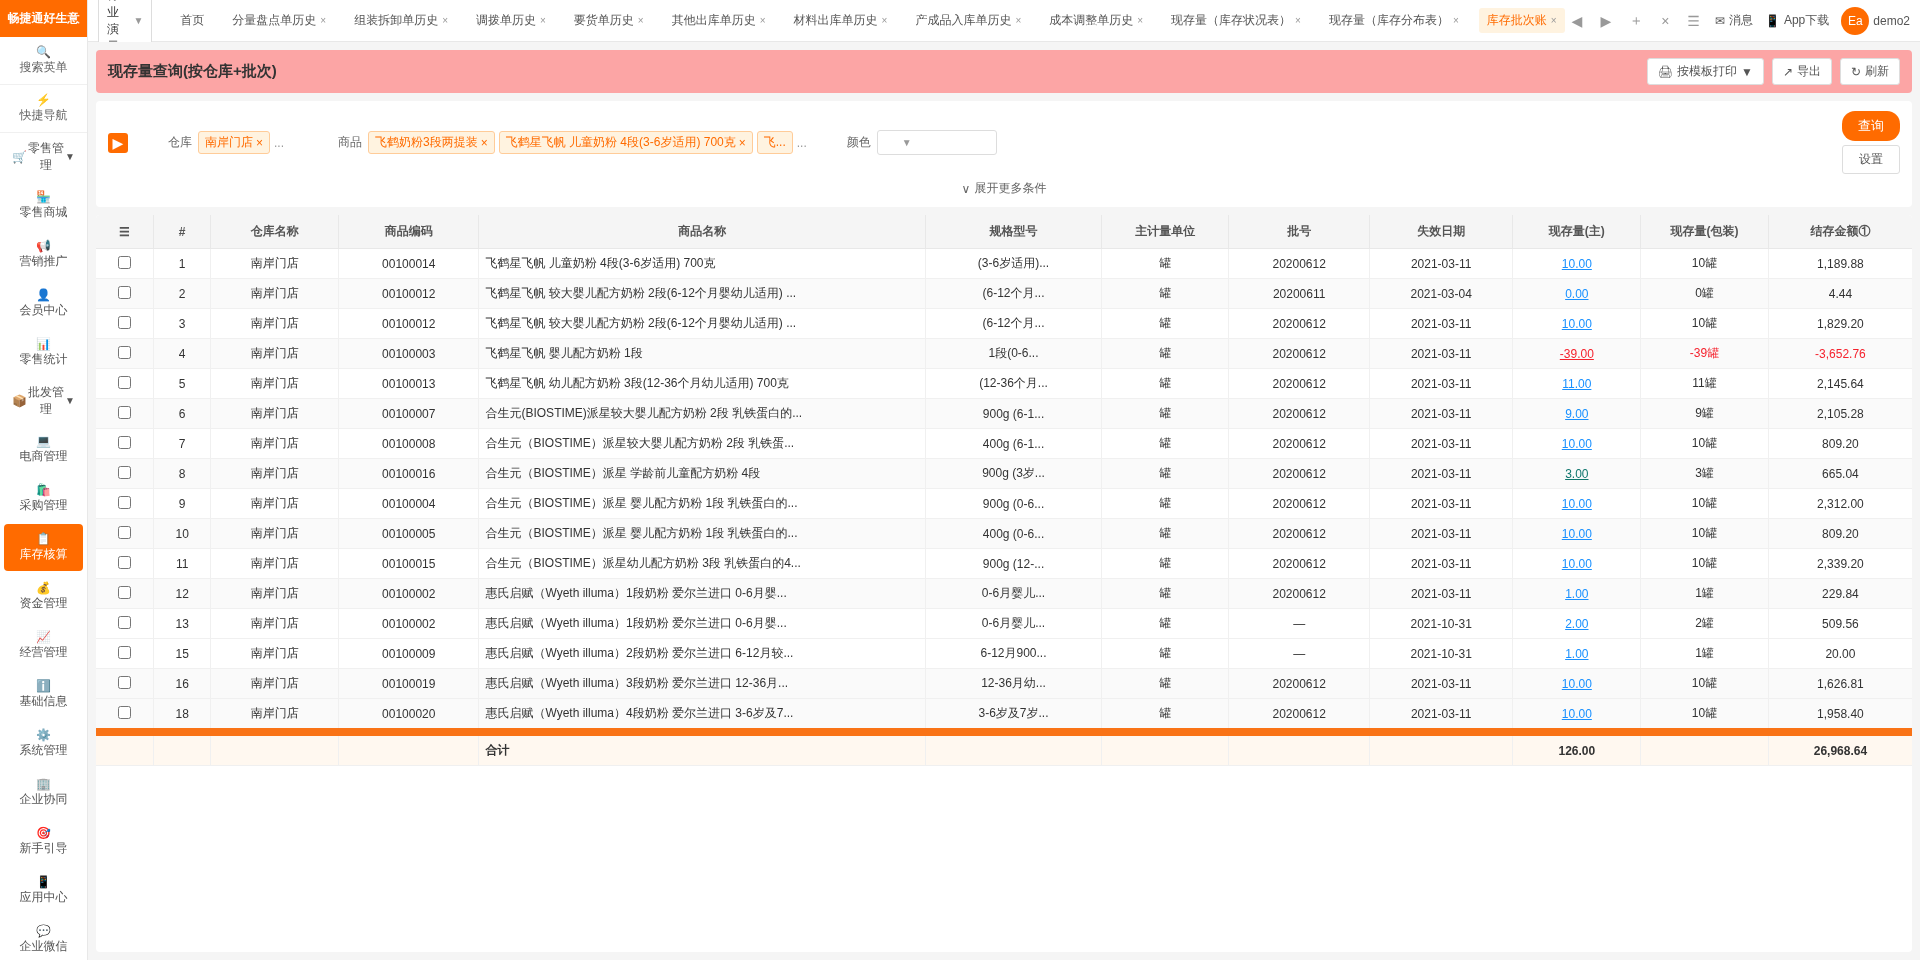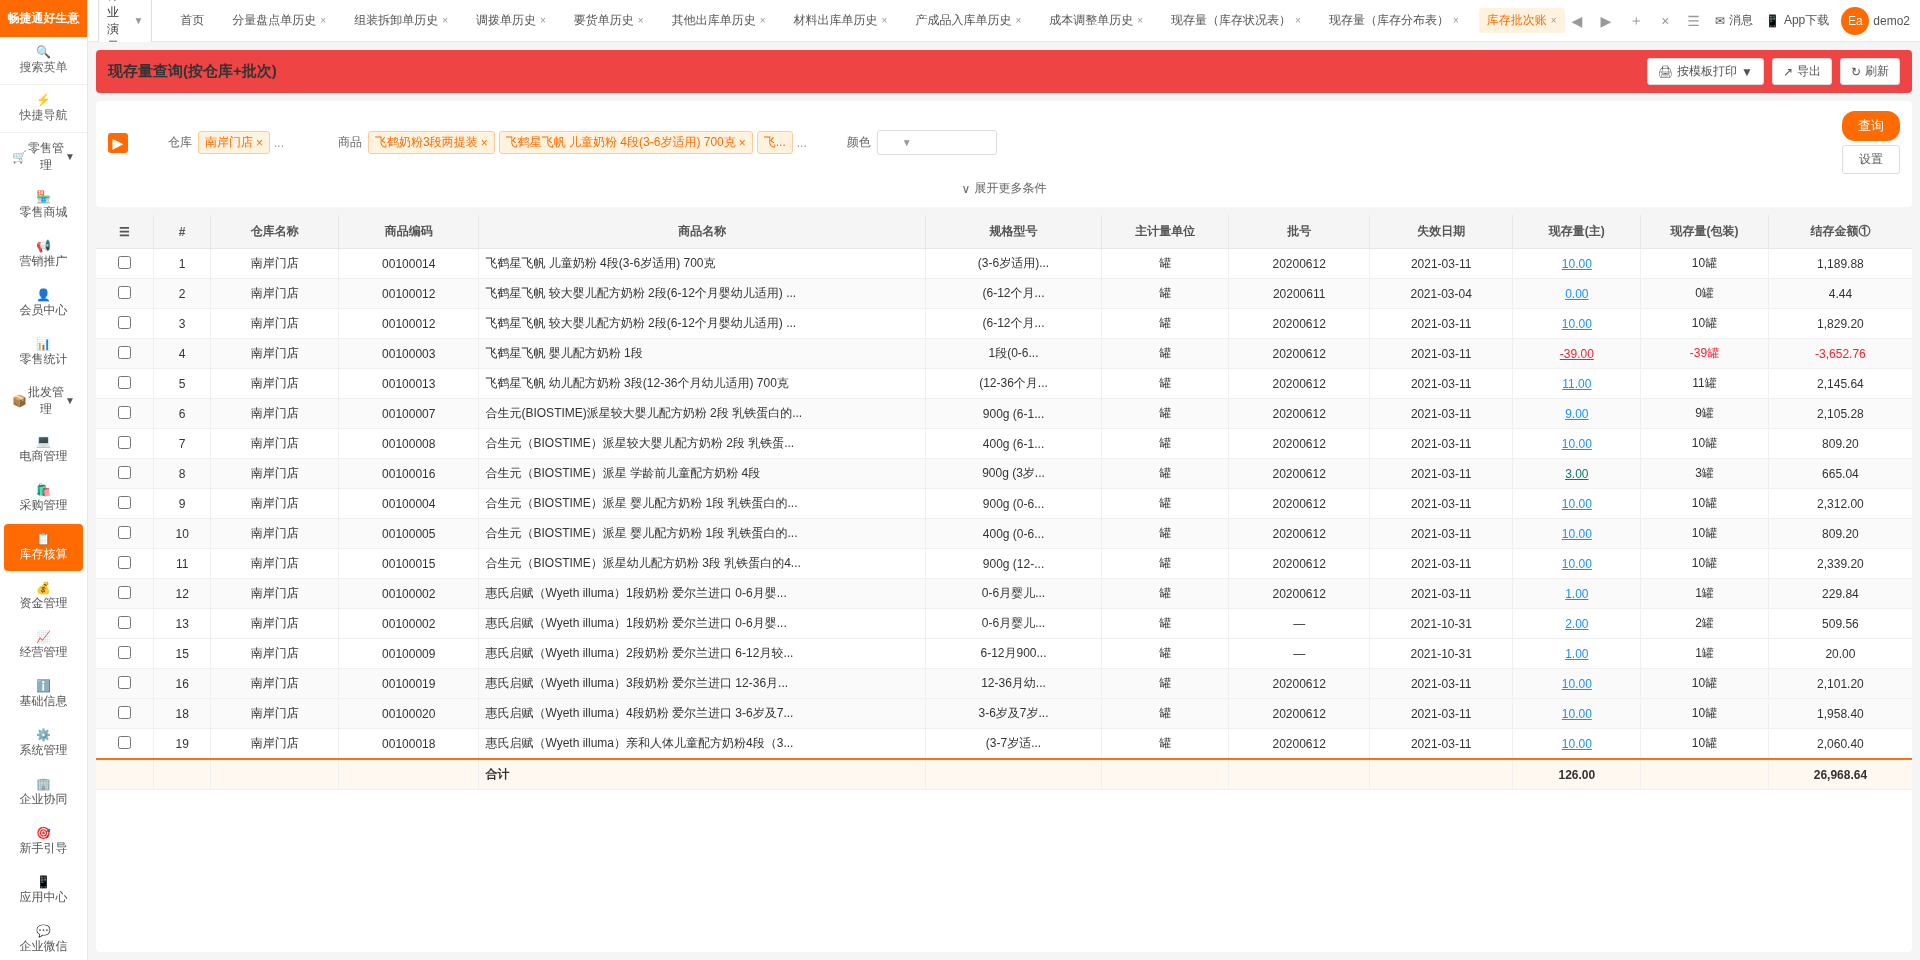--- a/index.html
+++ b/index.html
@@ -132,21 +132,21 @@
       background: #f5f5f5;
       padding: 8px;
       gap: 8px;
     }
 
     
     .page-header {
       display: flex;
       align-items: center;
       justify-content: space-between;
-      background: #ef4444;
+      background: #fca5a5;
       padding: 8px 12px;
       border-radius: 4px;
     }
     .page-title {
       font-size: 15px;
       font-weight: bold;
       color: #333;
     }
     .header-actions {
       display: flex;
@@ -307,21 +307,21 @@
       font-size: 12px;
       border-right: 1px solid #f0f0f0;
       white-space: nowrap;
       overflow: hidden;
       text-overflow: ellipsis;
     }
     td:last-child { border-right: none; }
     td.text-left { text-align: left; }
     .summary-row {
       background: #fff8f0;
-      border-top: 2px solid #f97316;
+      border-top: 8px solid #f97316;
     }
     .summary-row td {
       font-weight: bold;
       color: #333;
     }
     .table-scroll {
       overflow-y: auto;
       flex: 1;
     }
     .col-check { width: 36px; }
@@ -851,49 +851,35 @@
       <td>16</td>
       <td>南岸门店</td>
       <td>00100019</td>
       <td class="text-left" style="overflow:hidden;text-overflow:ellipsis;white-space:nowrap;max-width:280px;" title="惠氏启赋（Wyeth illuma）3段奶粉 爱尔兰进口 12-36月...">惠氏启赋（Wyeth illuma）3段奶粉 爱尔兰进口 12-36月...</td>
       <td>12-36月幼...</td>
       <td>罐</td>
       <td>20200612</td>
       <td>2021-03-11</td>
       <td style="color:#1890ff;text-decoration:underline;cursor:pointer;">10.00</td>
       <td style="color:#333;">10罐</td>
-      <td style="color:#333;">2,101.20</td>
+      <td style="color:#333;">1,626.81</td>
     </tr>
               <tr style="background: rgb(250, 250, 250);">
       <td><input type="checkbox" style=""></td>
       <td>18</td>
       <td>南岸门店</td>
       <td>00100020</td>
       <td class="text-left" style="overflow:hidden;text-overflow:ellipsis;white-space:nowrap;max-width:280px;" title="惠氏启赋（Wyeth illuma）4段奶粉 爱尔兰进口 3-6岁及7...">惠氏启赋（Wyeth illuma）4段奶粉 爱尔兰进口 3-6岁及7...</td>
       <td>3-6岁及7岁...</td>
       <td>罐</td>
       <td>20200612</td>
       <td>2021-03-11</td>
       <td style="color:#1890ff;text-decoration:underline;cursor:pointer;">10.00</td>
       <td style="color:#333;">10罐</td>
       <td style="color:#333;">1,958.40</td>
-    </tr>
-              <tr>
-      <td><input type="checkbox" style=""></td>
-      <td>19</td>
-      <td>南岸门店</td>
-      <td>00100018</td>
-      <td class="text-left" style="overflow:hidden;text-overflow:ellipsis;white-space:nowrap;max-width:280px;" title="惠氏启赋（Wyeth illuma）亲和人体儿童配方奶粉4段（3...">惠氏启赋（Wyeth illuma）亲和人体儿童配方奶粉4段（3...</td>
-      <td>(3-7岁适...</td>
-      <td>罐</td>
-      <td>20200612</td>
-      <td>2021-03-11</td>
-      <td style="color:#1890ff;text-decoration:underline;cursor:pointer;">10.00</td>
-      <td style="color:#333;">10罐</td>
-      <td style="color:#333;">2,060.40</td>
     </tr>
               <tr class="summary-row">
     <td></td>
     <td></td>
     <td></td>
     <td></td>
     <td class="text-left"><strong>合计</strong></td>
     <td></td>
     <td></td>
     <td></td>

